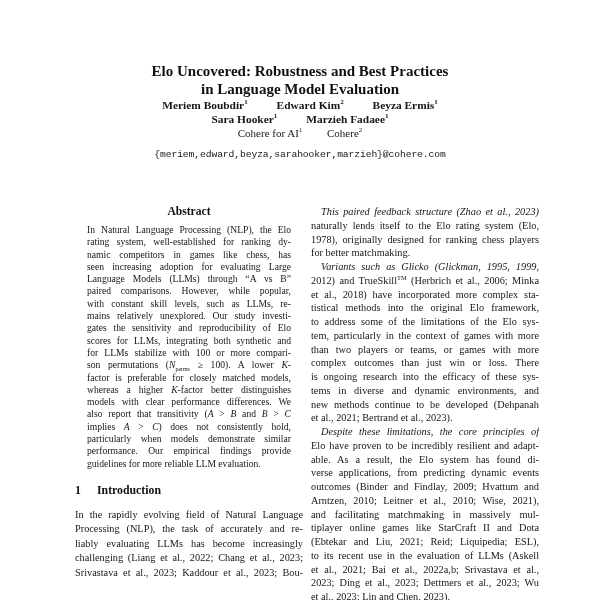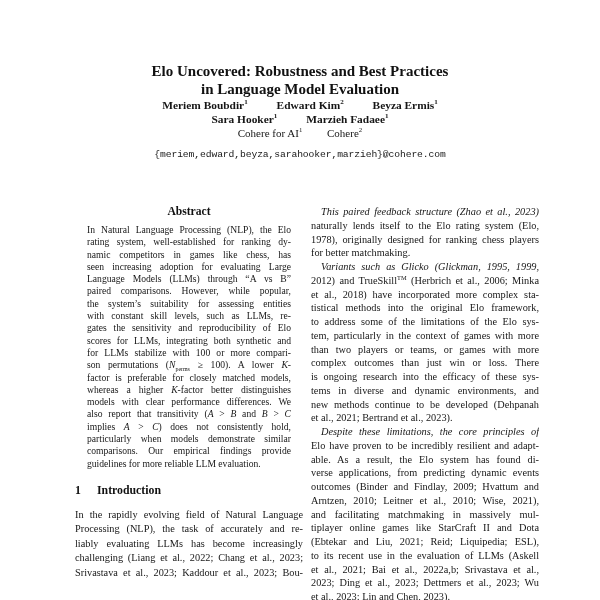--- a/index.html
+++ b/index.html
@@ -124,33 +124,33 @@
     <div class="col">
       <div class="abstract-heading">Abstract</div>
       <div class="abstract-body">
           <div class="para">
             <div class="line">In Natural Language Processing (NLP), the Elo</div>
             <div class="line">rating system, well-established for ranking dy-</div>
             <div class="line">namic competitors in games like chess, has</div>
             <div class="line">seen increasing adoption for evaluating Large</div>
             <div class="line">Language Models (LLMs) through “A vs B”</div>
             <div class="line">paired comparisons. However, while popular,</div>
-            <div class="line">the system’s suitability for assessing entities</div>
             <div class="line">with constant skill levels, such as LLMs, re-</div>
+            <div class="line">mains relatively unexplored. Our study investi-</div>
             <div class="line">gates the sensitivity and reproducibility of Elo</div>
             <div class="line">scores for LLMs, integrating both synthetic and</div>
             <div class="line">for LLMs stabilize with 100 or more compari-</div>
             <div class="line">son permutations (<i>N</i><sub>perms</sub> ≥ 100). A lower <i>K</i>-</div>
             <div class="line">factor is preferable for closely matched models,</div>
             <div class="line">whereas a higher <i>K</i>-factor better distinguishes</div>
             <div class="line">models with clear performance differences. We</div>
             <div class="line">also report that transitivity (<i>A</i> &gt; <i>B</i> and <i>B</i> &gt; <i>C</i></div>
             <div class="line">implies <i>A</i> &gt; <i>C</i>) does not consistently hold,</div>
             <div class="line">particularly when models demonstrate similar</div>
-            <div class="line">comparisons. Our empirical findings provide</div>
+            <div class="line">performance. Our empirical findings provide</div>
             <div class="line last">guidelines for more reliable LLM evaluation.</div>
           </div>
         </div>
 
       <div class="section-heading">
         <span class="section-number">1</span><span>Introduction</span>
       </div>
       <div class="intro-body">
           <div class="para">
             <div class="line">In the rapidly evolving field of Natural Language</div>

